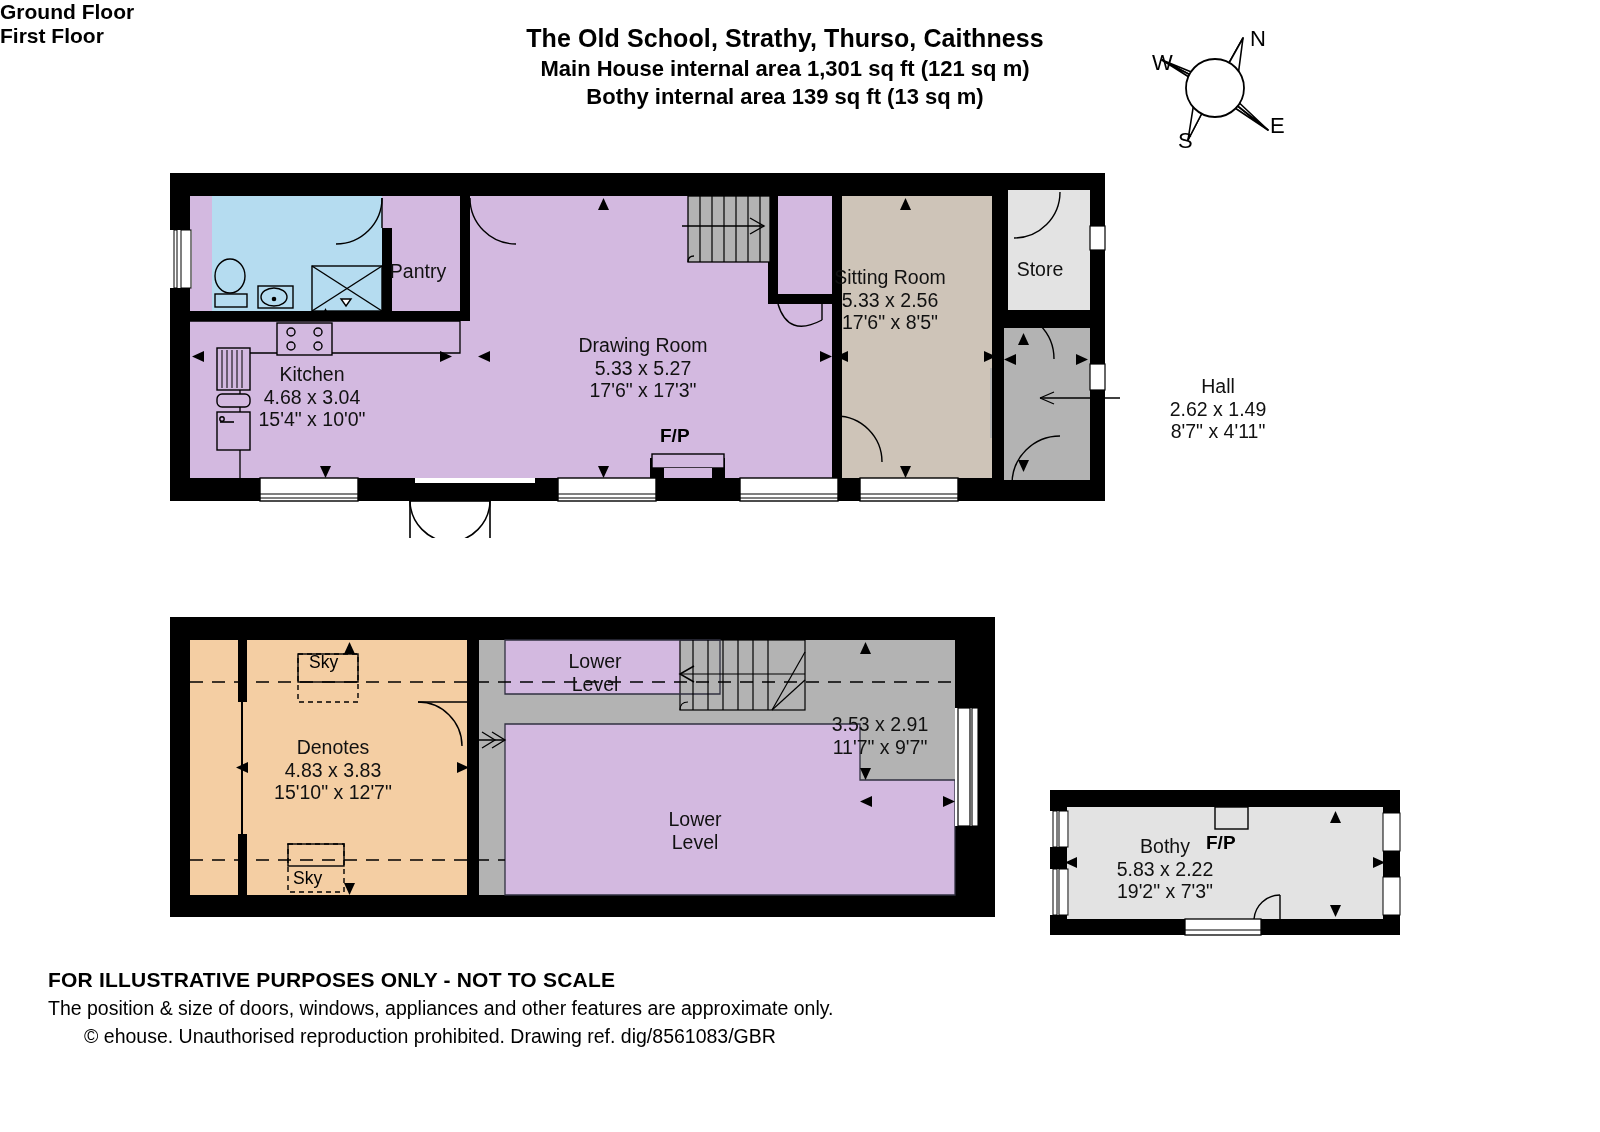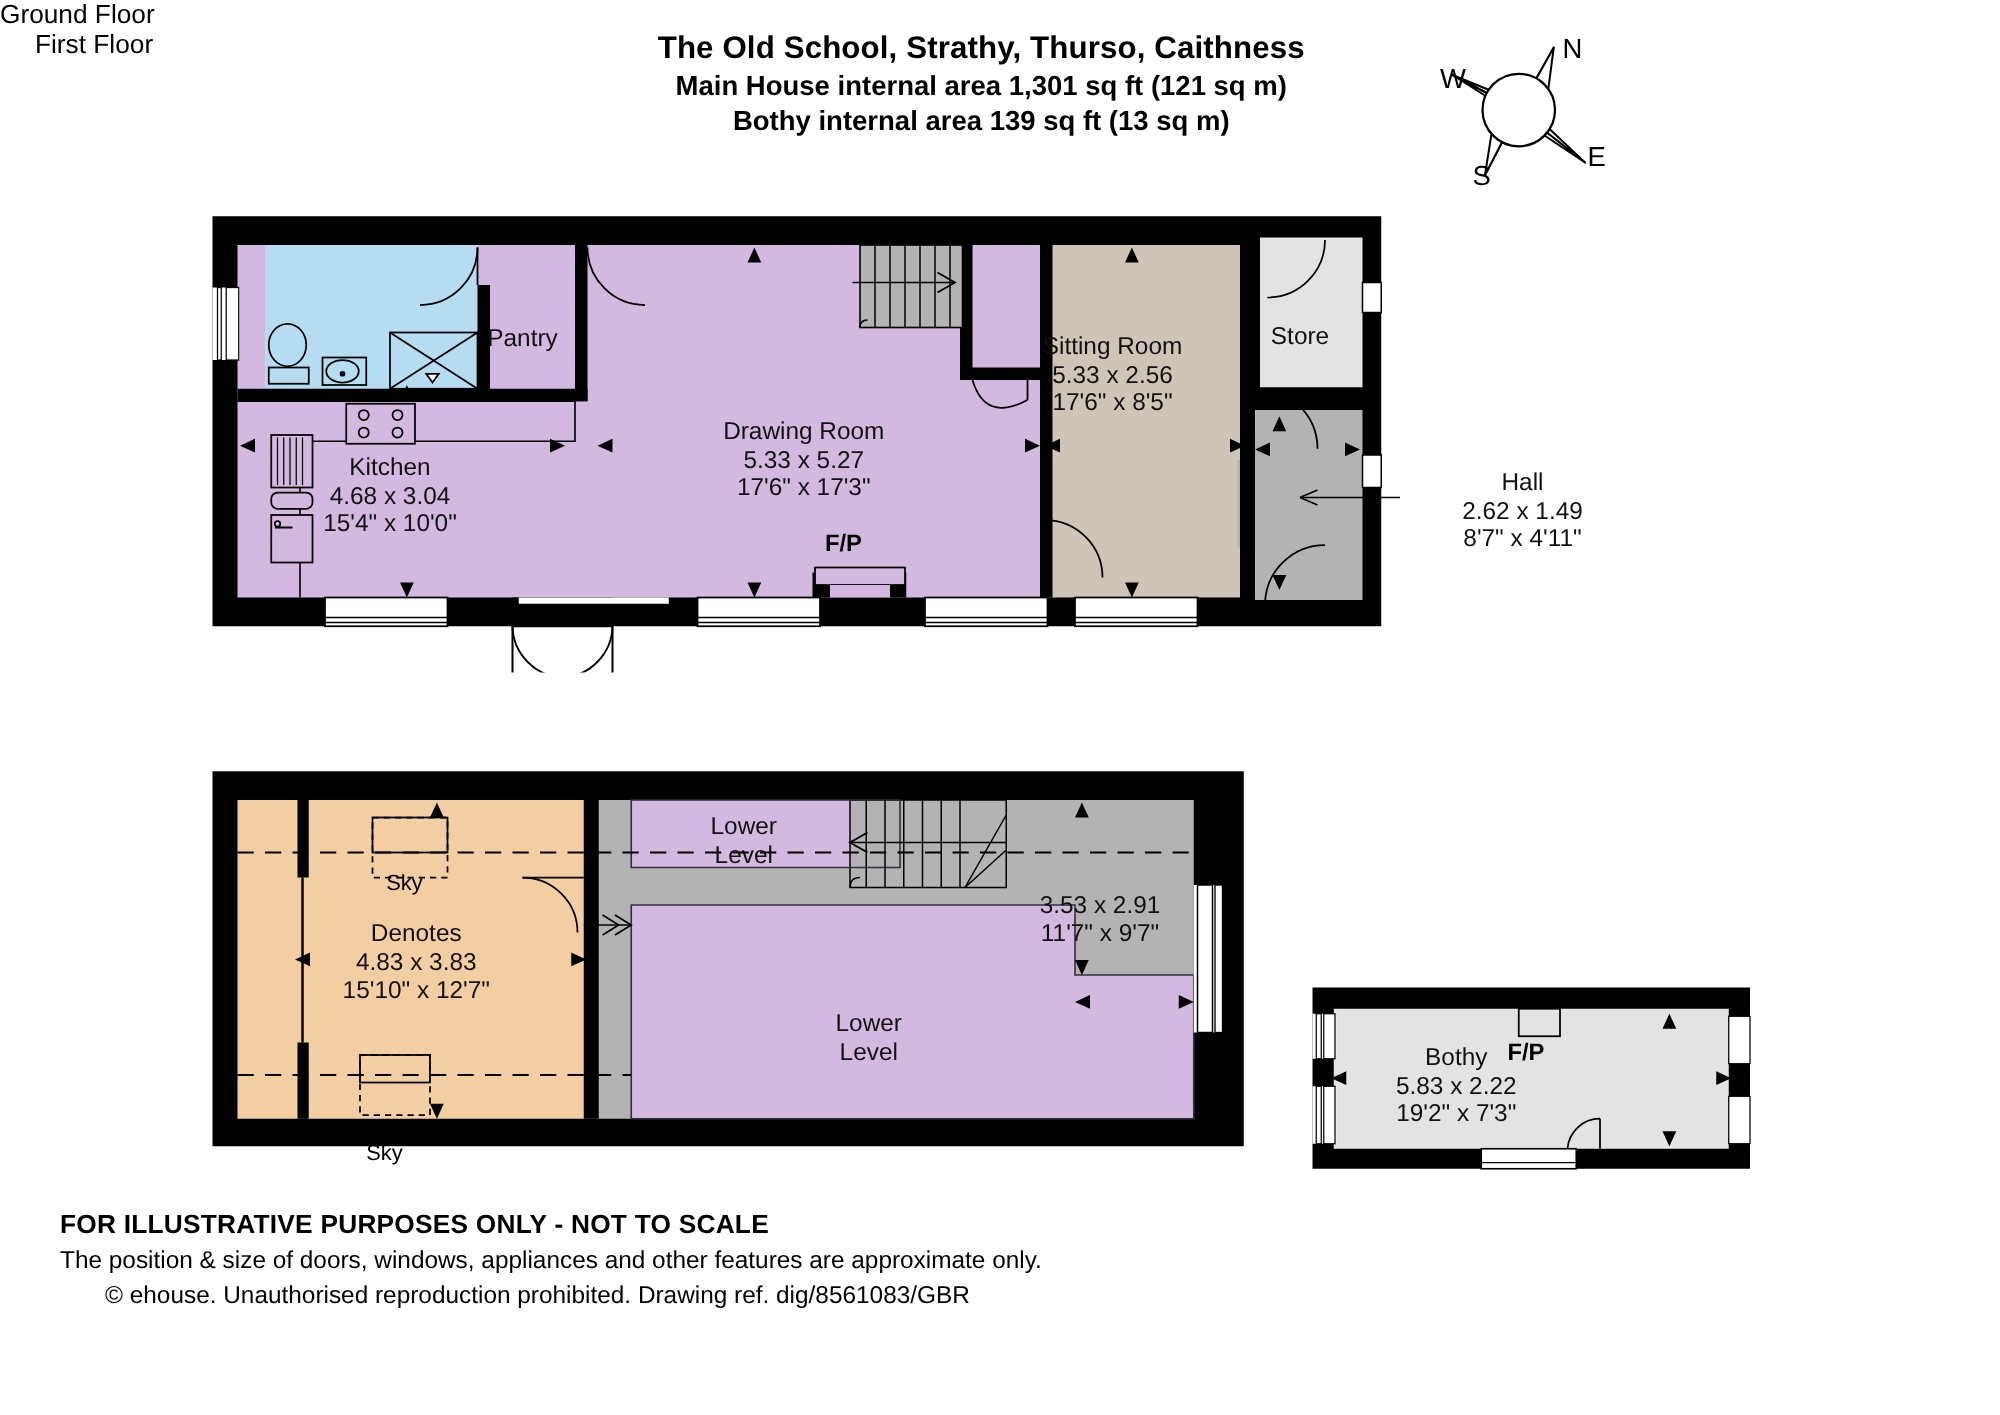--- a/index.html
+++ b/index.html
@@ -40,40 +40,40 @@
   #compass svg { display: block; }
   .compass-label { font-size: 22px; font-family: "Liberation Sans", sans-serif; }
 
   
   .plan { position: absolute; }
   .plan svg { display: block; }
 
   
   .floor-caption {
     font-size: 21px;
-    font-weight: normal;
+    font-weight: bold;
   }
   #ground-caption { left: 172px; top: 535px; }
-  #first-caption  { left: 172px; top: 968px; margin-left: 28px; }
+  #first-caption  { left: 172px; top: 968px; }
 
   
   .room-label {
     position: absolute;
     text-align: center;
     font-size: 19.5px;
     line-height: 1.16;
     color: #111;
     white-space: nowrap;
     pointer-events: none;
   }
   .room-label .nm { display: block; }
   .room-label .d1 { display: block; }
   .room-label .d2 { display: block; }
   .fp-label { position: absolute; font-size: 19px; font-weight: bold; }
-  .sky-label { position: absolute; font-size: 17.5px; margin-top: 44px; }
+  .sky-label { position: absolute; font-size: 17.5px; }
 
   
   #footer {
     position: absolute;
     left: 0; top: 965px;
     width: 1570px;
     line-height: 1.42;
     margin-left: 48px;
   }
   #footer .f1 { font-size: 21px; font-weight: bold; letter-spacing: 0.2px; }

